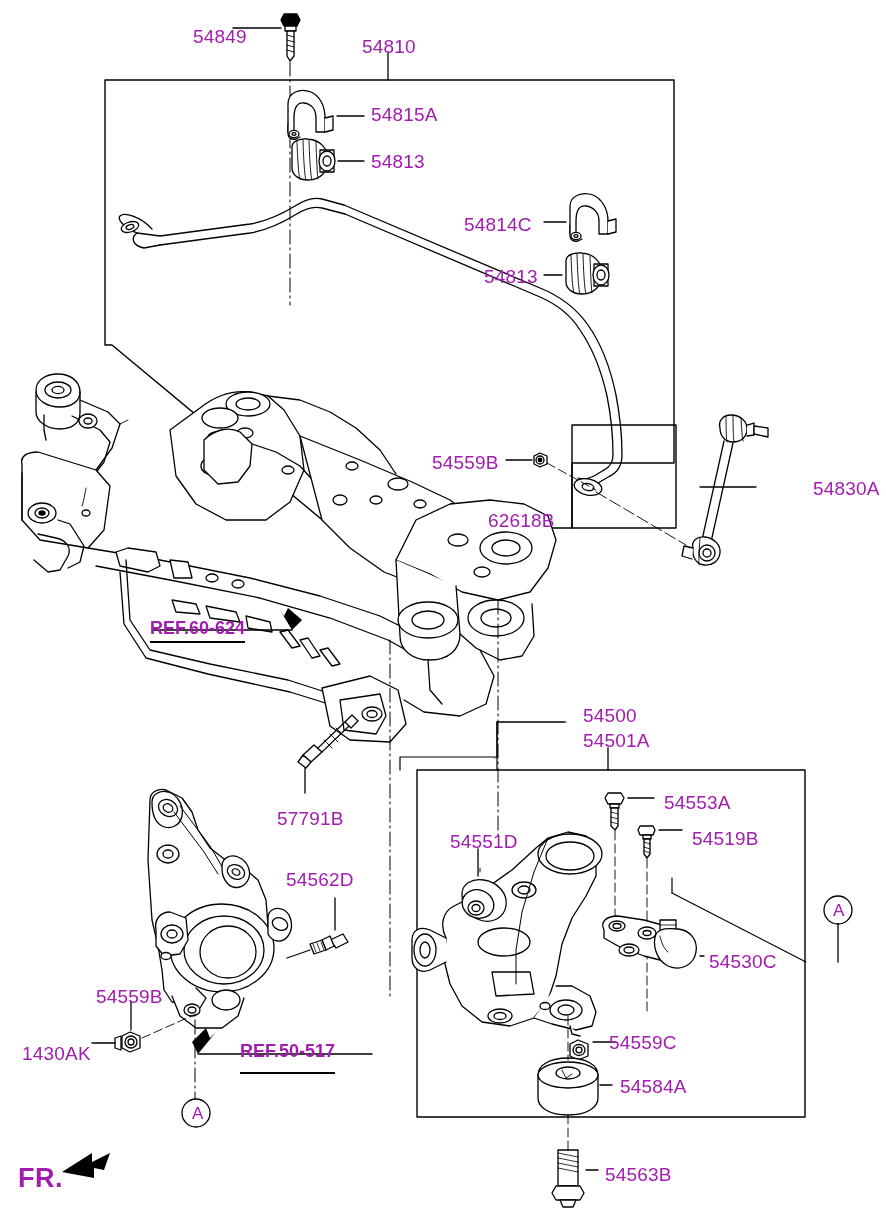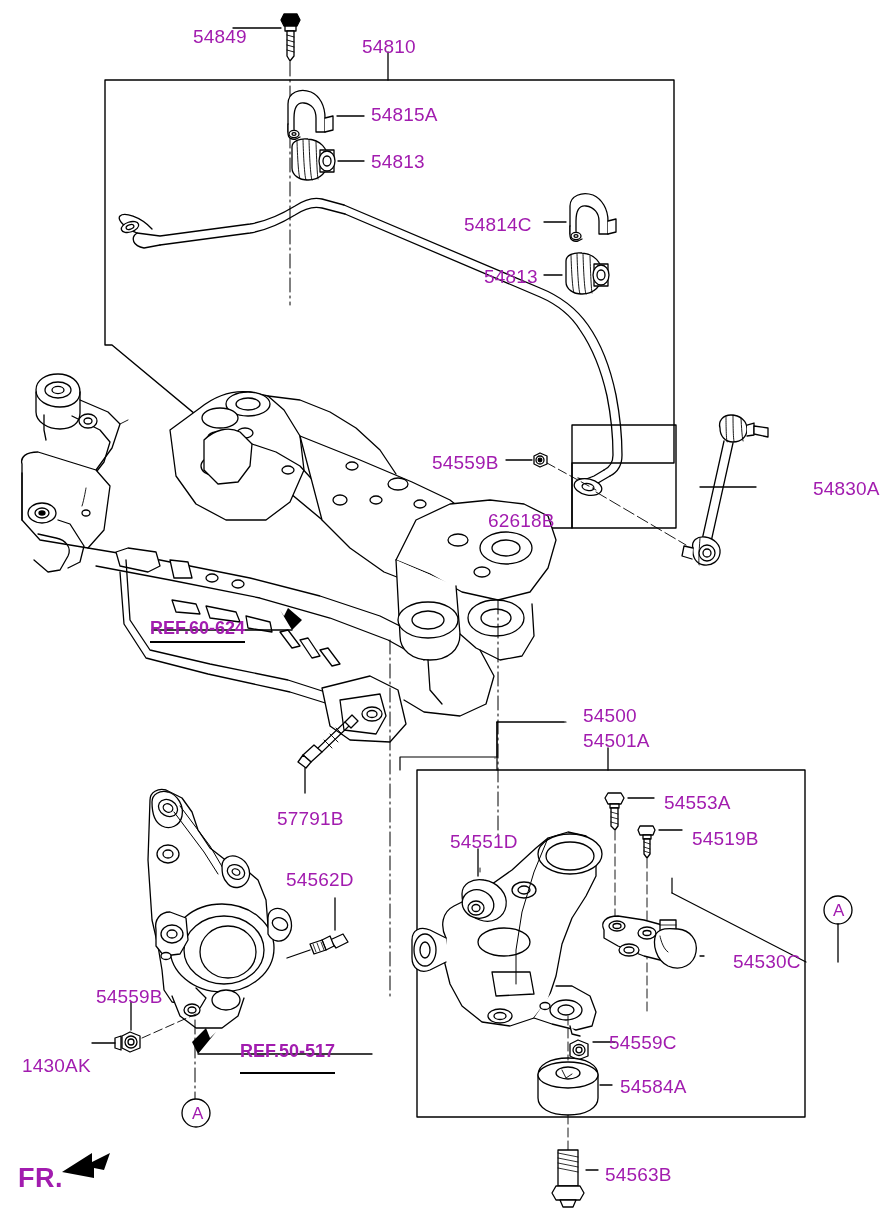--- a/index.html
+++ b/index.html
@@ -550,24 +550,24 @@
       <div class="lbl" style="left: 432px; top: 452px;">54559B</div>
       <div class="lbl" style="left: 488px; top: 510px;">62618B</div>
       <div class="lbl" style="left: 766px; top: 478px; margin-left: 47px;">54830A</div>
       <div class="lbl" style="left: 583px; top: 705px;">54500</div>
       <div class="lbl" style="left: 583px; top: 730px;">54501A</div>
       <div class="lbl" style="left: 277px; top: 808px;">57791B</div>
       <div class="lbl" style="left: 664px; top: 792px;">54553A</div>
       <div class="lbl" style="left: 692px; top: 828px;">54519B</div>
       <div class="lbl" style="left: 450px; top: 831px;">54551D</div>
       <div class="lbl" style="left: 286px; top: 869px;">54562D</div>
-      <div class="lbl" style="left: 709px; top: 951px; margin-left: 24px;">54530C</div>
+      <div class="lbl" style="left: 709px; top: 951px;">54530C</div>
       <div class="lbl" style="left: 96px; top: 986px;">54559B</div>
       <div class="lbl" style="left: 609px; top: 1032px;">54559C</div>
-      <div class="lbl" style="left: 22px; top: 1043px; margin-top: 12px;">1430AK</div>
+      <div class="lbl" style="left: 22px; top: 1043px;">1430AK</div>
       <div class="lbl" style="left: 620px; top: 1076px;">54584A</div>
       <div class="lbl" style="left: 605px; top: 1164px; text-align: center;">54563B</div>
       <div class="lbl ref" style="left: 150px; top: 618px; border-bottom: 2px solid rgb(0, 0, 0); padding-bottom: 2px;">REF.60-624</div>
       <div class="lbl ref" style="left: 240px; top: 1041px; border-bottom: 2px solid rgb(0, 0, 0); padding-bottom: 10px;">REF.50-517</div>
       <div class="lbl circ" style="left: 192px; top: 1103px;">A</div>
       <div class="lbl circ" style="left: 833px; top: 900px;">A</div>
       <div class="lbl fr" style="left: 18px; top: 1168px;">FR.</div>
     </div>
 
 </div>

